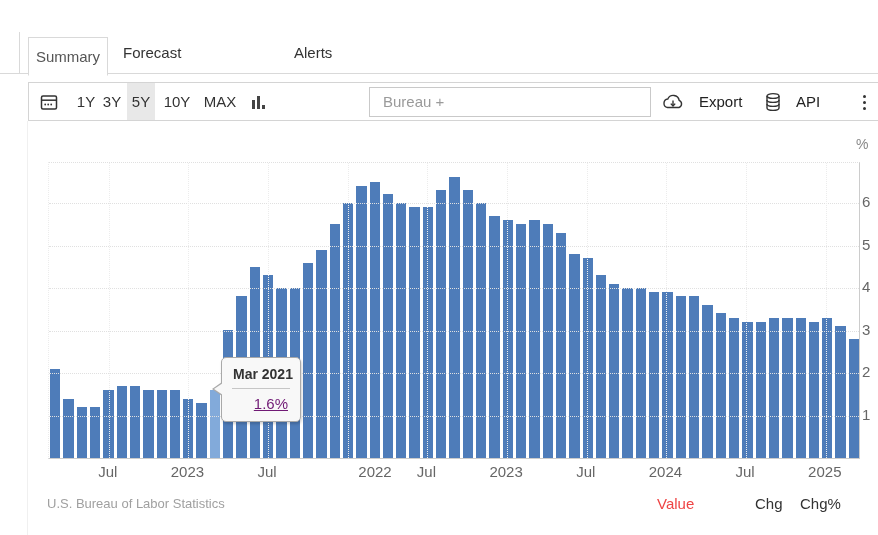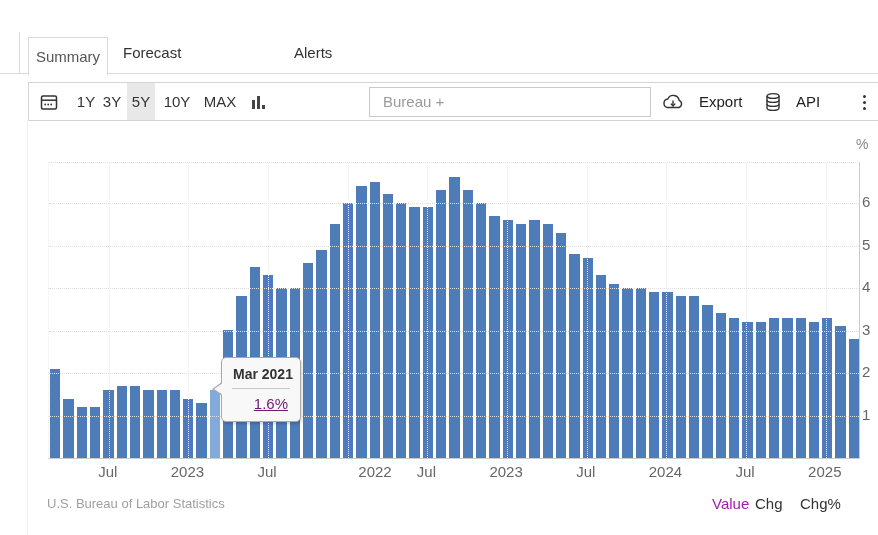--- a/index.html
+++ b/index.html
@@ -66,21 +66,21 @@
   .tooltip:after{content:"";position:absolute;left:-8px;top:25px;
                  border-top:6px solid transparent;border-bottom:6px solid transparent;
                  border-right:9px solid #f8f8f8;}
   .tt-title{margin:0 10px;padding:8px 1px 6px;font-size:14px;font-weight:bold;color:#333;
             border-bottom:1px solid #c6c6c6;white-space:nowrap;}
   .tt-value{padding:6px 12px 9px;font-size:15px;color:#701a75;text-align:right;text-decoration:underline;}
 
   
   .source{position:absolute;left:47px;top:496px;font-size:13px;color:#a0a0a0;}
   .flink{position:absolute;top:495px;font-size:15px;color:#333;cursor:pointer;text-decoration:none;}
-  .fl-value{left:712px;color:#a21caf;} .fl-chg{left:755px;} .fl-chgpct{left:800px;}
+  .fl-value{left:657px;color:#ef4444;} .fl-chg{left:755px;} .fl-chgpct{left:800px;}
 
   svg{display:block;}
 </style>
 </head>
 <body>
 
 <div class="page">
 
 
   <div class="tabstrip">

